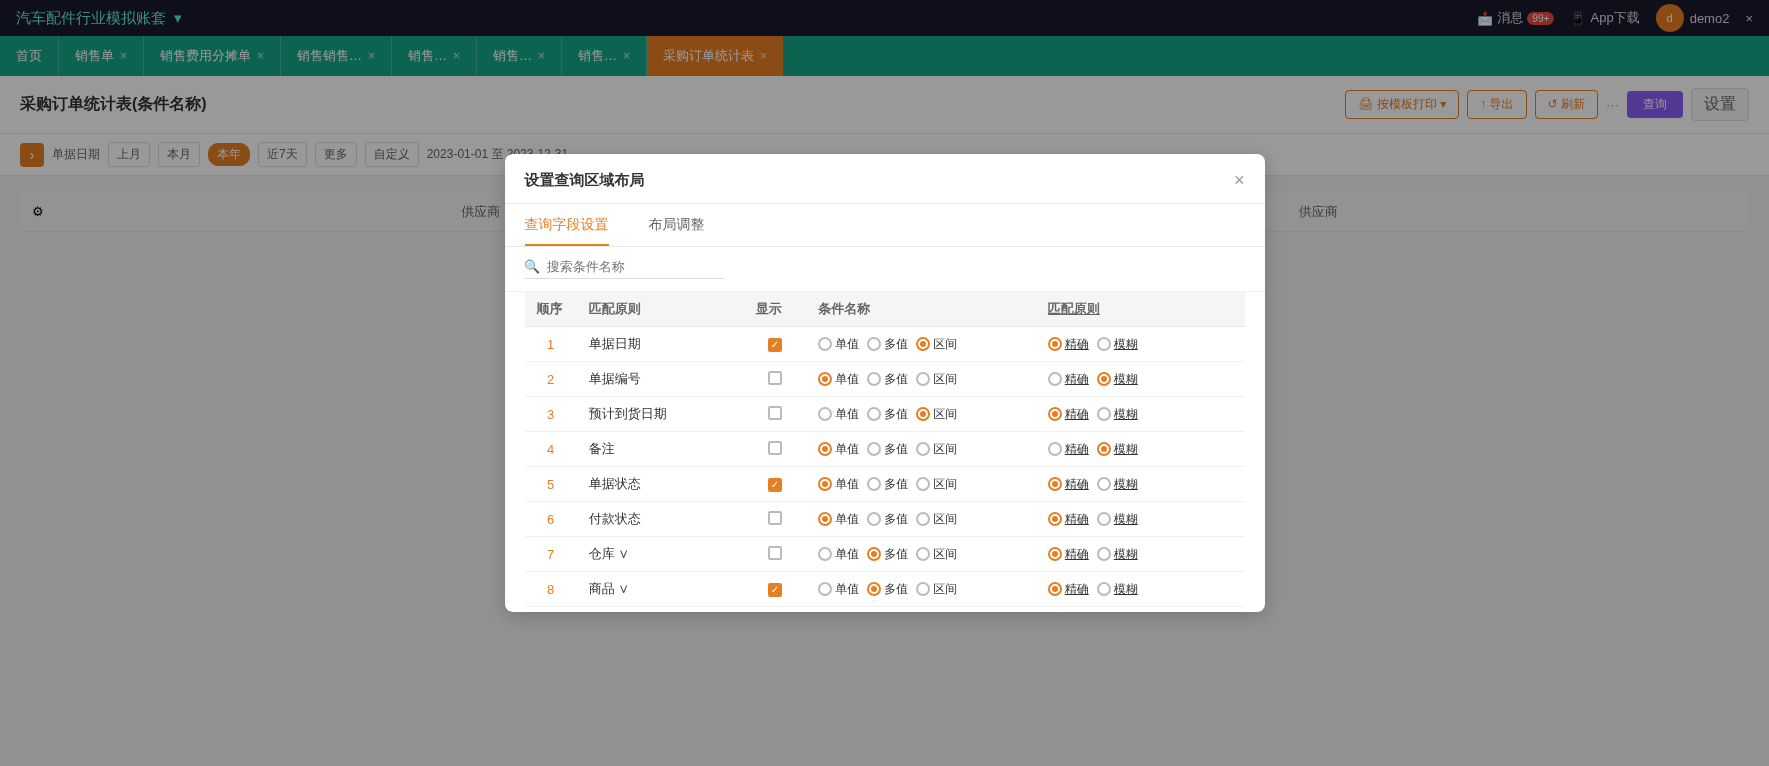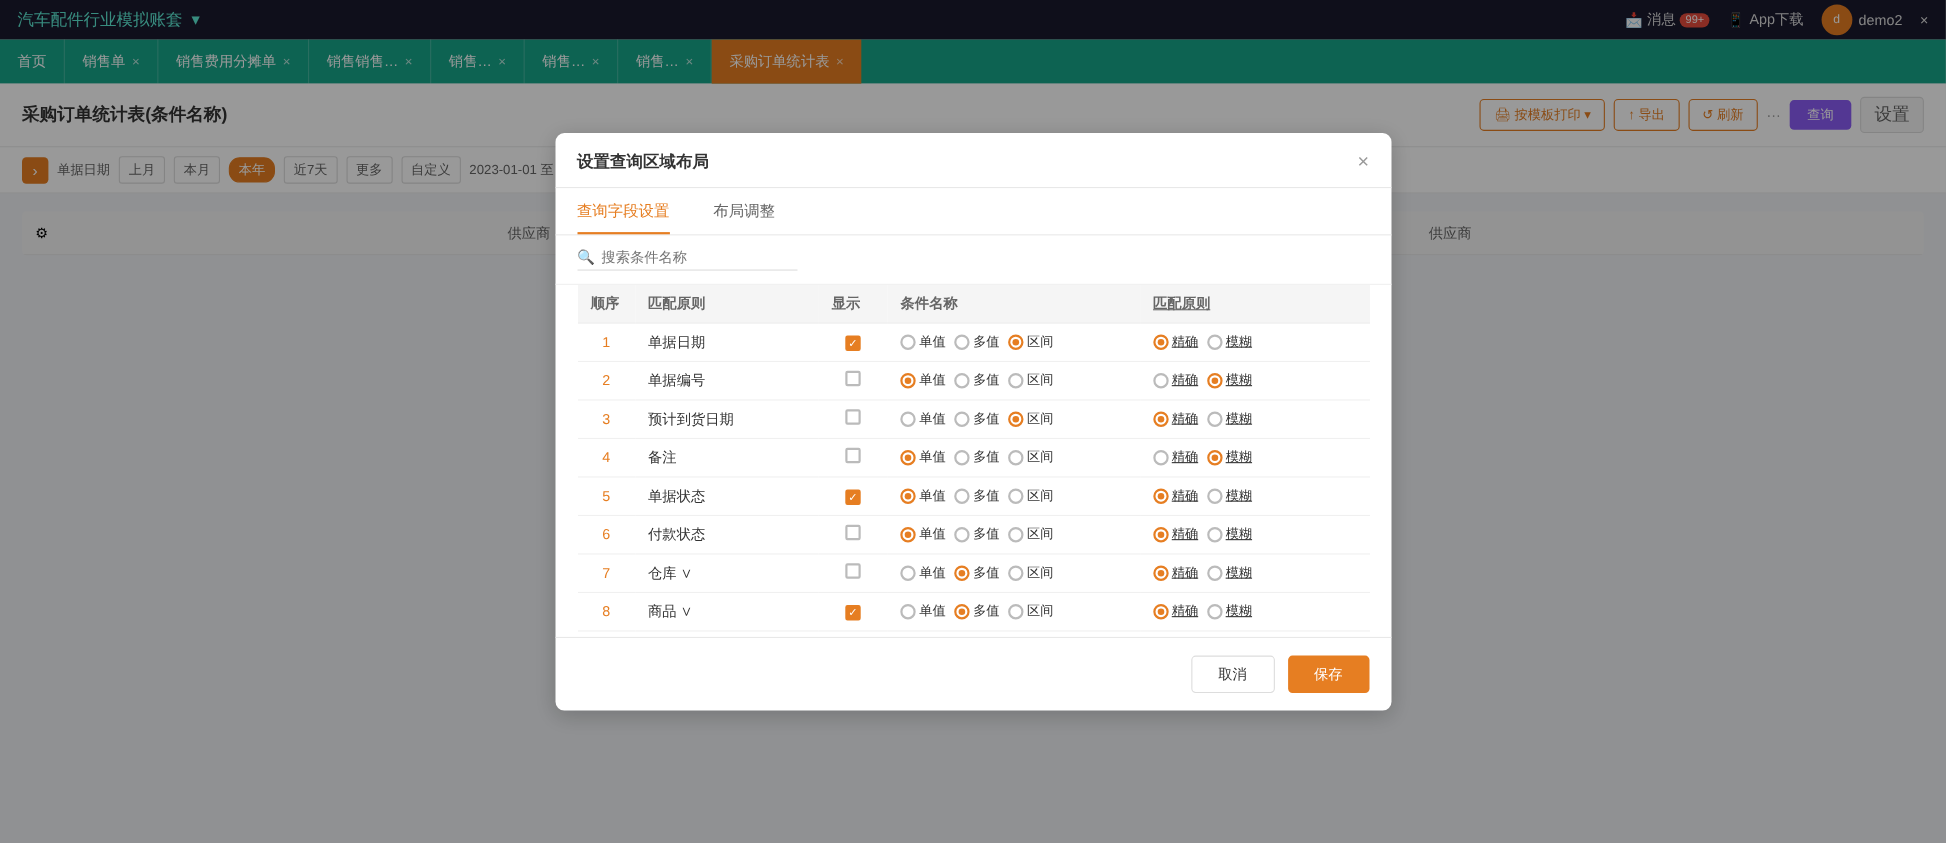--- a/index.html
+++ b/index.html
@@ -672,18 +672,14 @@
               <td class="col-order"></td>
               <td class="col-name">属性 ∨</td>
               <td class="col-show" style="text-align: center;"></td>
               <td class="col-type"></td>
               <td class="col-match"></td>
             </tr>
           </tbody>
       </table>
     </div>
 
-    <div class="modal-footer">
-      <button class="btn-cancel">取消</button>
-      <button class="btn-save">保存</button>
-    </div>
   </div>
 </div>
 
 </body></html>

